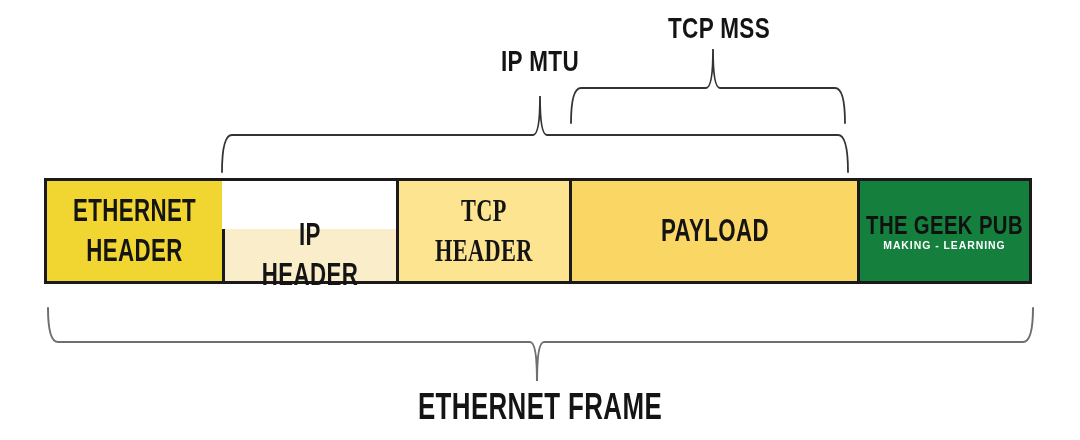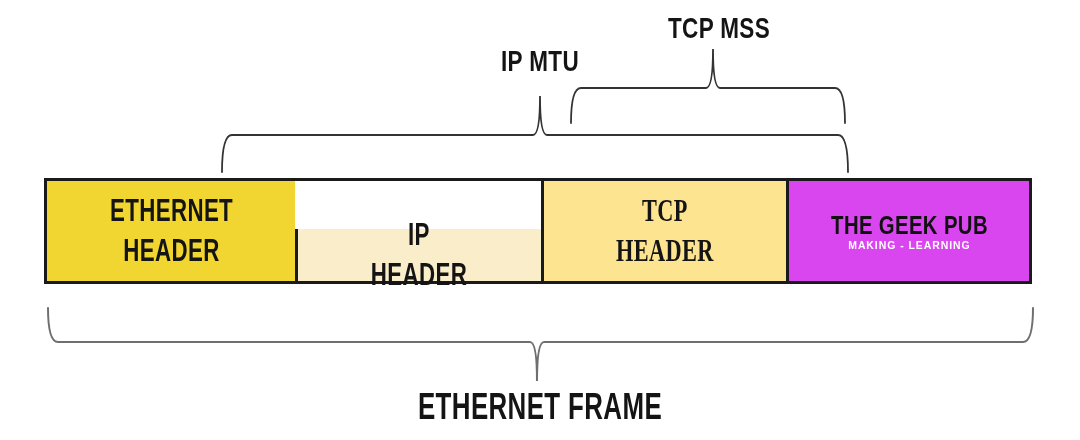--- a/index.html
+++ b/index.html
@@ -123,20 +123,25 @@
       </div>
     </div>
 
     <div class="seg" style="flex: 174 1 0%; background-color: rgb(252, 228, 145); font-family: Liberation Serif, serif;">
       <div class="seg-label">
         <div>TCP</div>
         <div>HEADER</div>
       </div>
     </div>
 
+    <div class="seg" style="flex: 290 1 0%; background-color: rgb(250, 215, 101);">
+      <div class="seg-label">
+        <div>PAYLOAD</div>
+      </div>
+    </div>
 
-    <div class="seg" style="flex: 172 1 0%; background-color: #d946ef; text-align: center;">
+    <div class="seg" style="flex: 172 1 0%; background-color: #15803d; text-align: center;">
       <div class="logo-title">THE GEEK PUB</div>
       <div class="logo-sub">MAKING - LEARNING</div>
     </div>
 
   </div>
 </div>
 
 </body></html>

